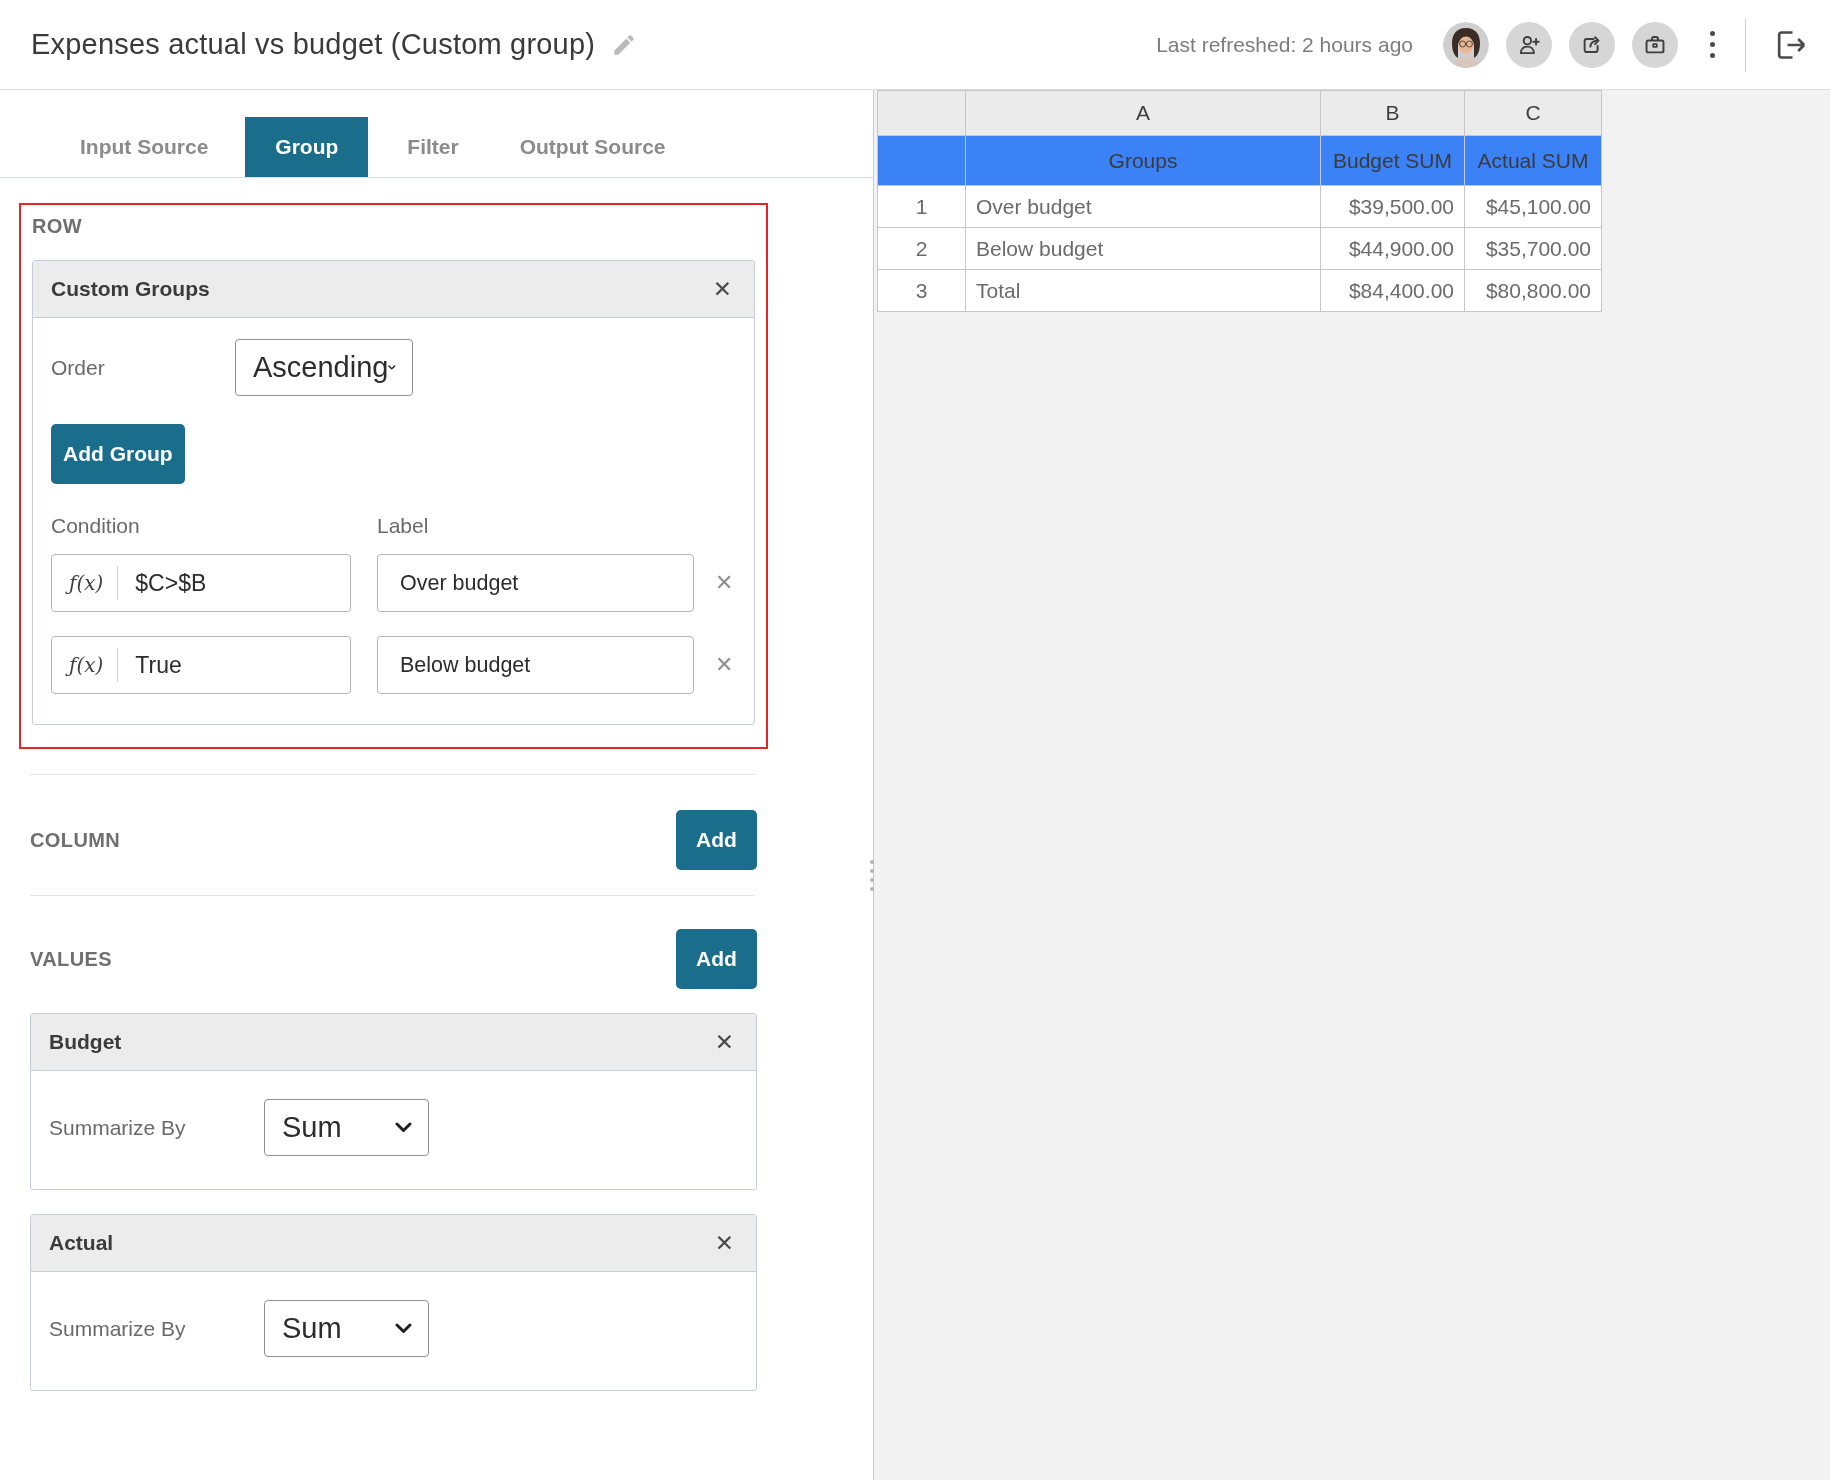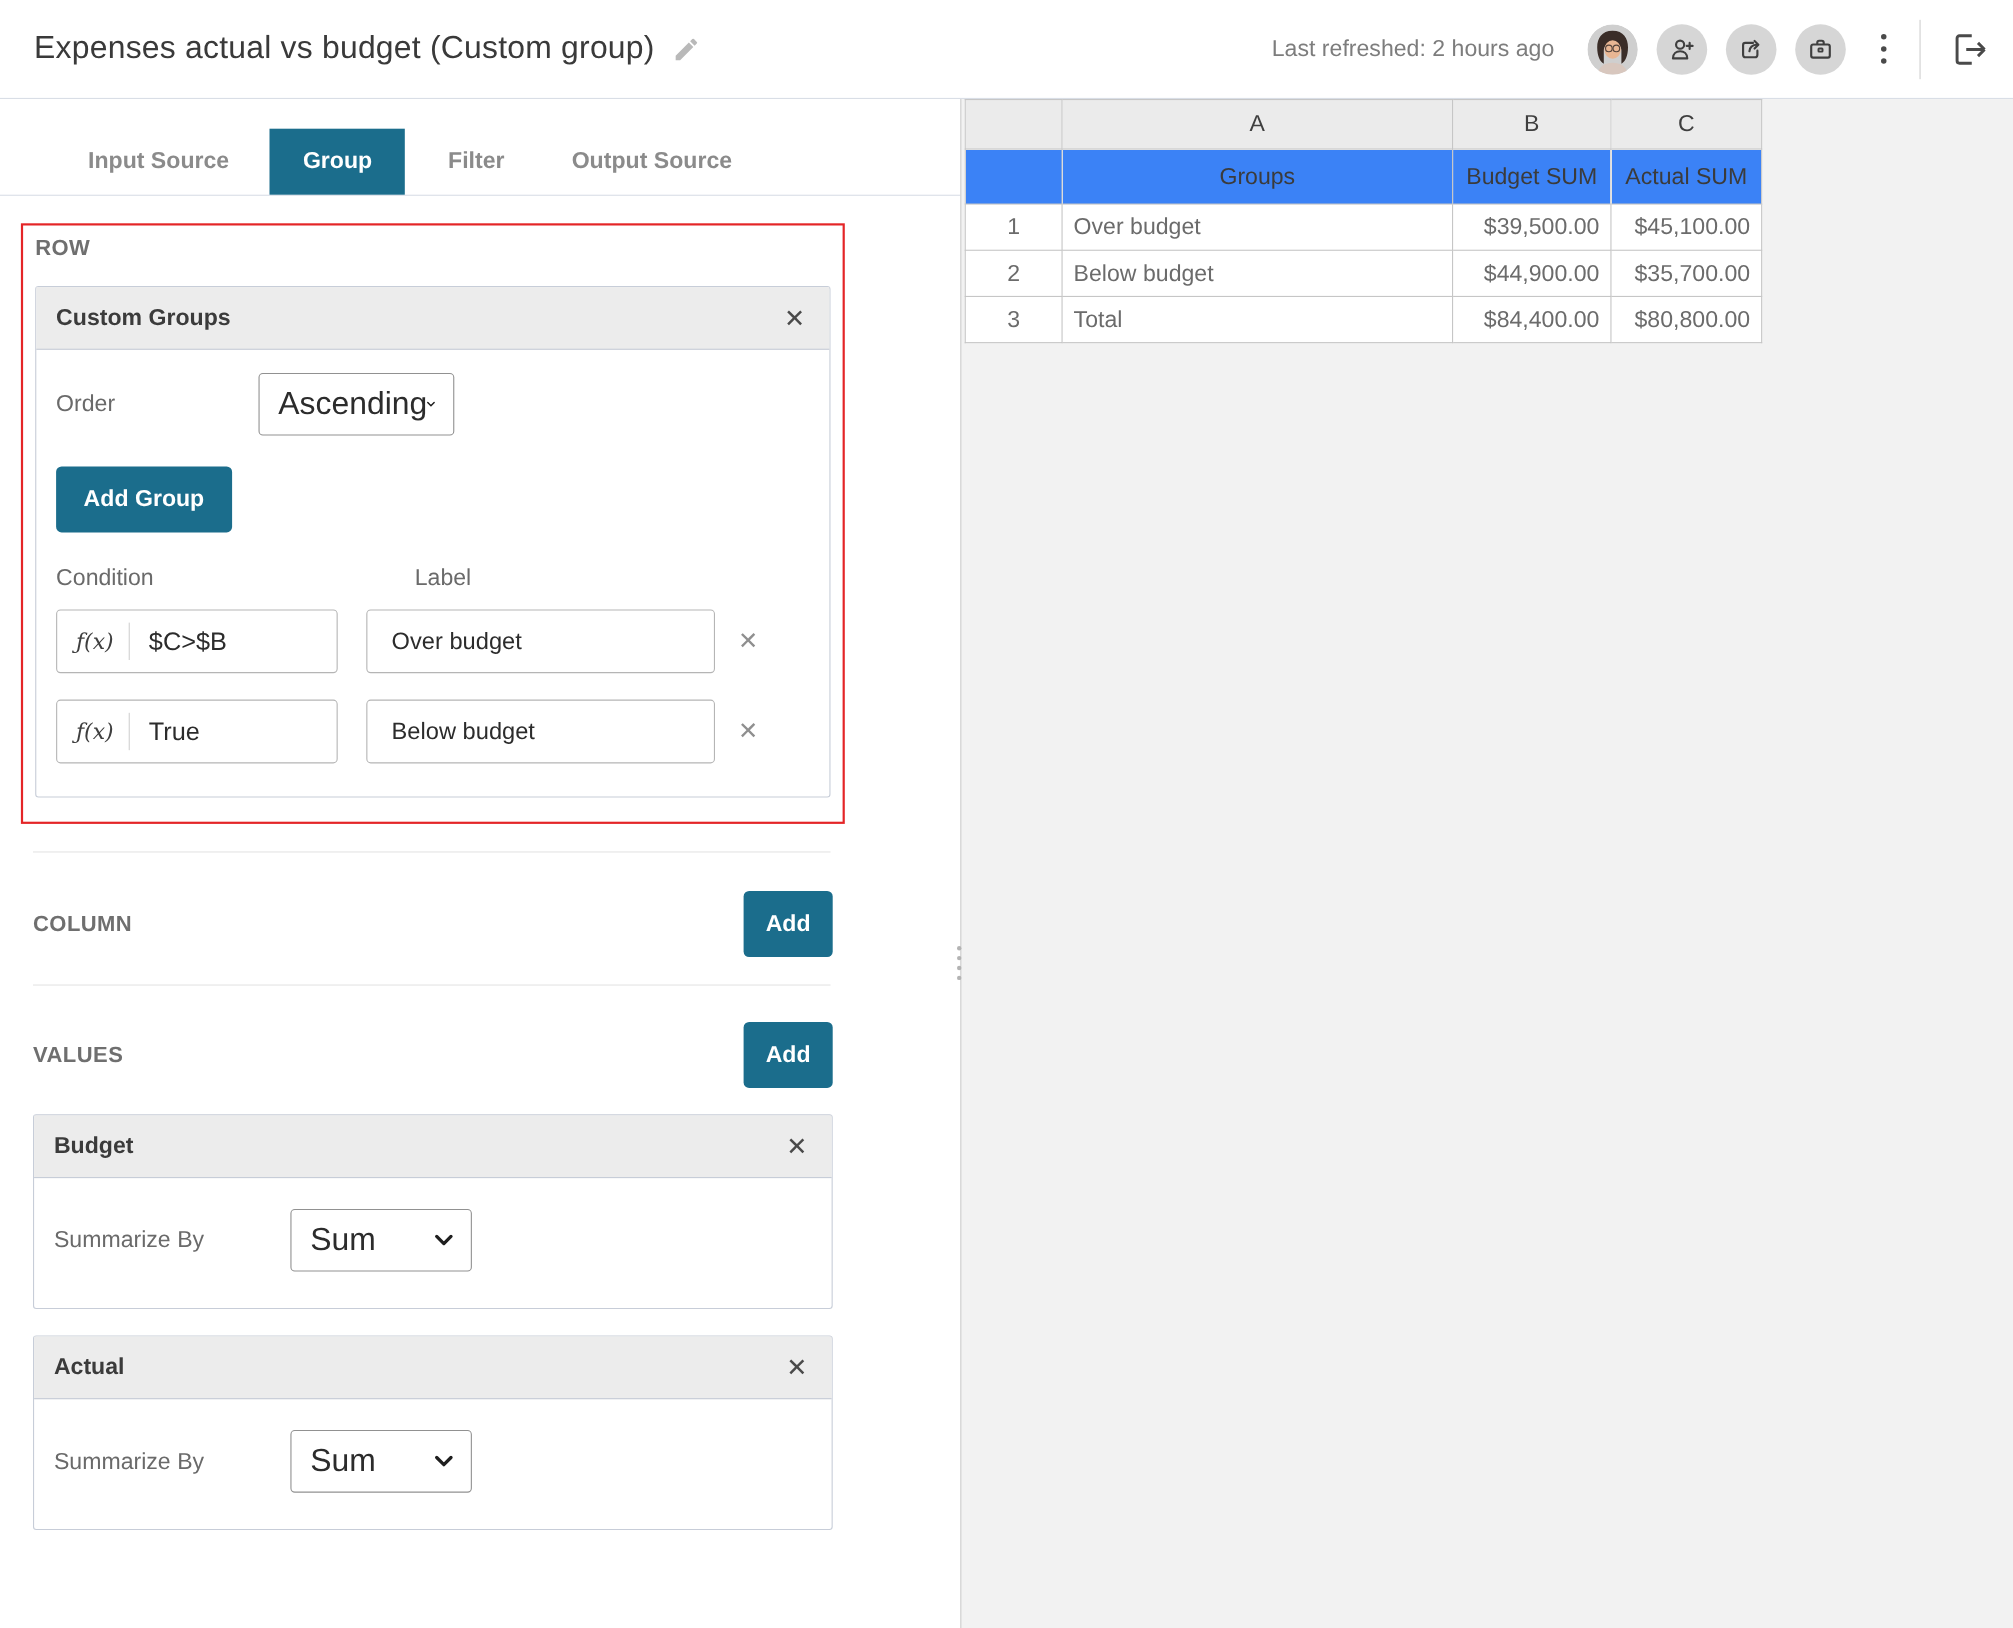--- a/index.html
+++ b/index.html
@@ -59,28 +59,28 @@
     display:flex; align-items:center; justify-content:space-between; padding:0 16px 0 17px;
     font-size:29px; color:#2c2c2c; cursor:pointer; }
   .select.order { width:178px; }
   .select.sum { width:165px; }
 
   .checkbox { width:30px; height:30px; border:1px solid #9a9a9a; border-radius:2px;
     display:flex; align-items:center; justify-content:center; background:#fff; cursor:pointer; }
 
   .btn { background:#1b6d8c; color:#fff; font-weight:700; font-size:21px;
     border:none; border-radius:5px; display:inline-flex; align-items:center; justify-content:center; cursor:pointer; }
-  .btn.add-group { height:60px; padding:0 25px; margin:6px 0 30px 0; }
+  .btn.add-group { height:60px; padding:0 12px; margin:6px 0 30px 0; }
   .btn.add { width:81px; height:60px; }
 
   .cond-head { display:flex; font-size:21px; color:#6a6a6a; margin-bottom:16px; }
   .cond-head .c1 { width:326px; }
   .group-row { display:flex; align-items:center; margin-bottom:24px; }
   .group-row:last-child { margin-bottom:4px; }
-  .fx-input { width:256px; height:58px; border:1px solid #b5b5b5; border-radius:4px;
+  .fx-input { width:300px; height:58px; border:1px solid #b5b5b5; border-radius:4px;
     display:flex; align-items:center; background:#fff; cursor:text; }
   .fx { padding:0 14px 0 17px; font-family:"DejaVu Serif", serif; font-style:italic;
     font-size:20px; color:#3f3f3f; }
   .fx-sep { width:1px; height:34px; background:#d2d2d2; }
   .fx-val { padding-left:17px; font-size:23px; color:#2c2c2c; }
   .label-input { width:317px; height:58px; margin-left:26px; border:1px solid #b5b5b5; border-radius:4px;
     display:flex; align-items:center; padding-left:22px; font-size:21.5px; color:#2c2c2c; background:#fff; cursor:text; }
   .row-x { margin-left:21px; font-size:22px; color:#8f8f8f; cursor:pointer; line-height:1; }
 
   .hdivider { height:1px; background:#e4e4e4; margin:25px 118px 0 30px; }

